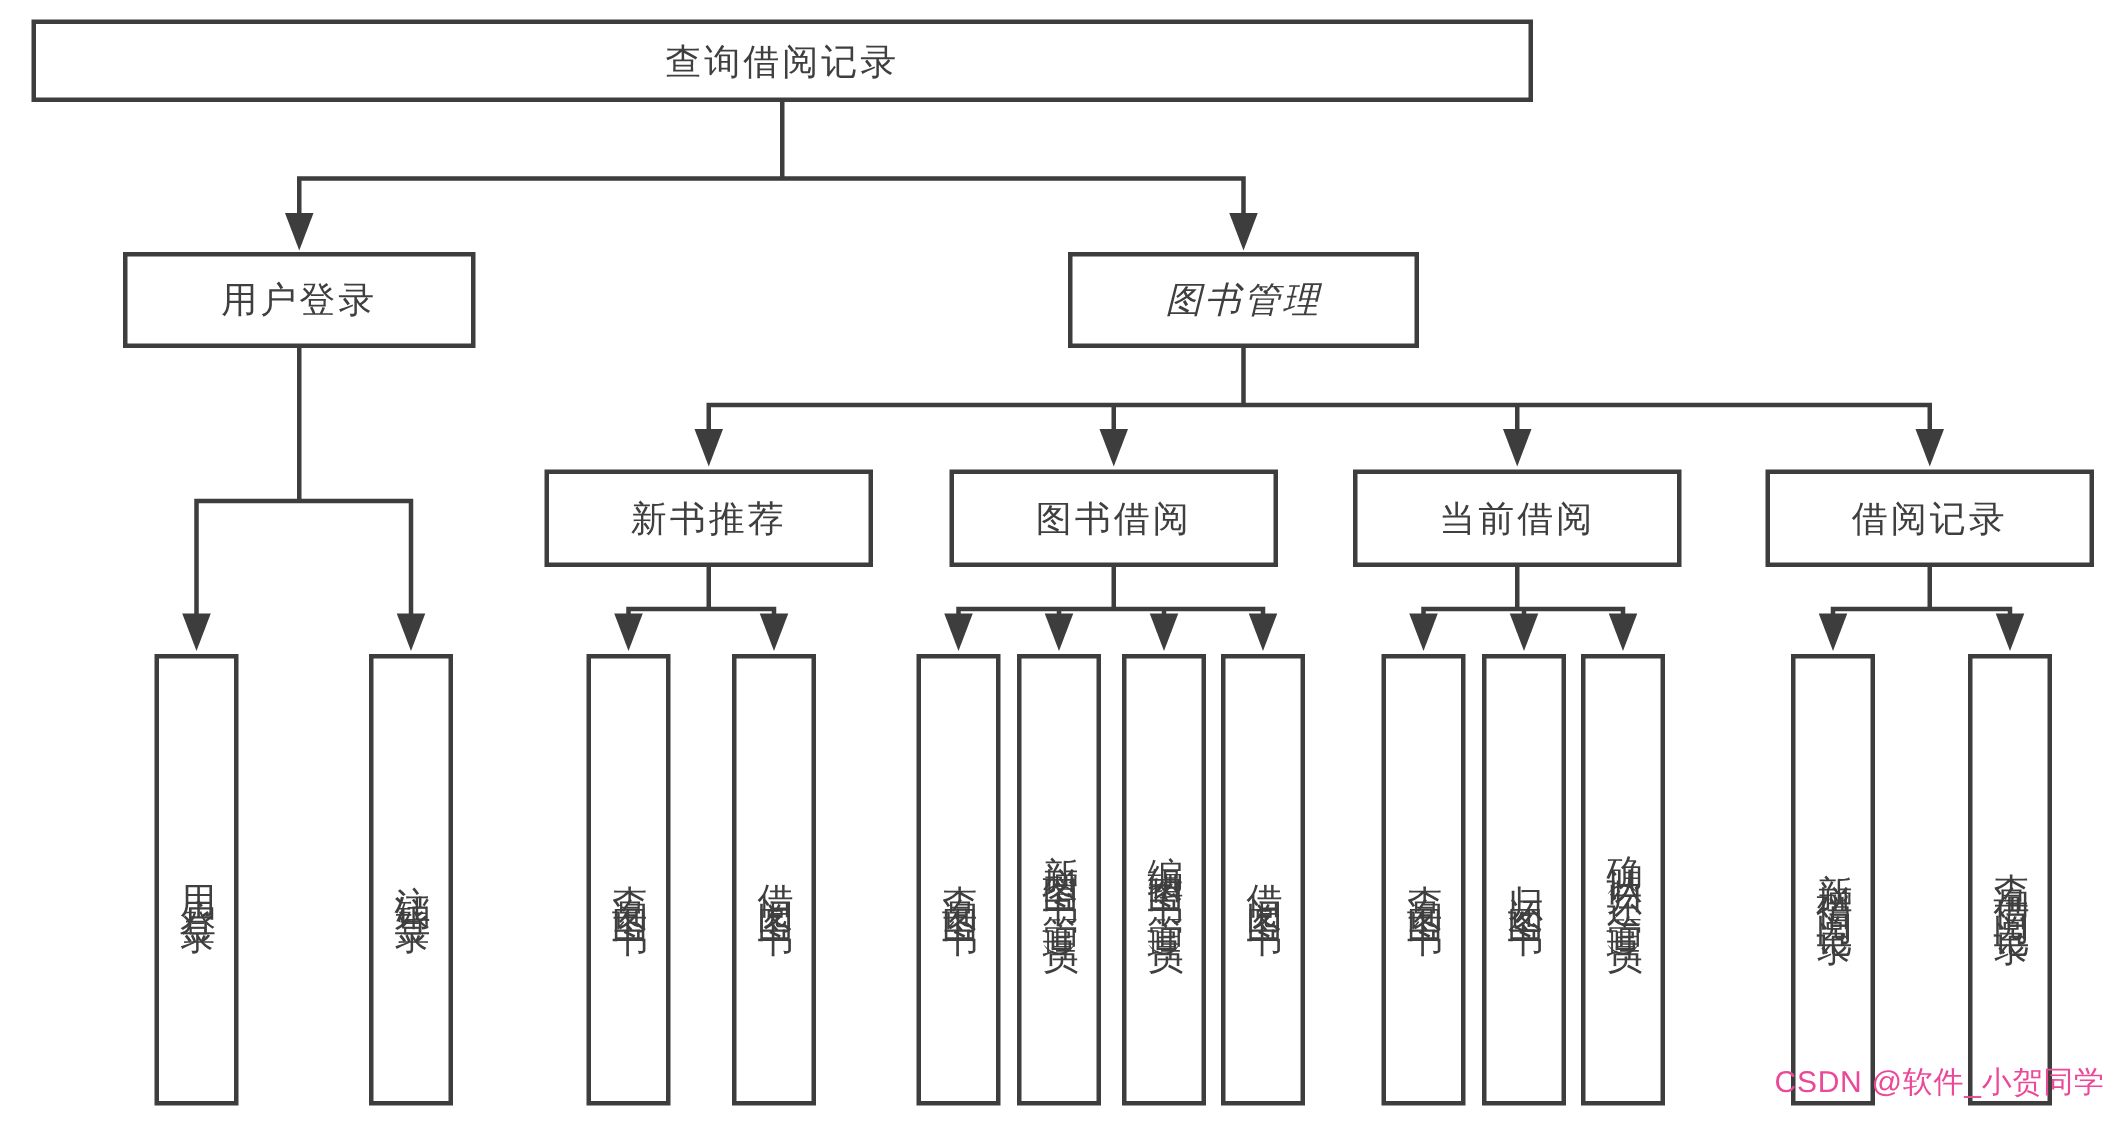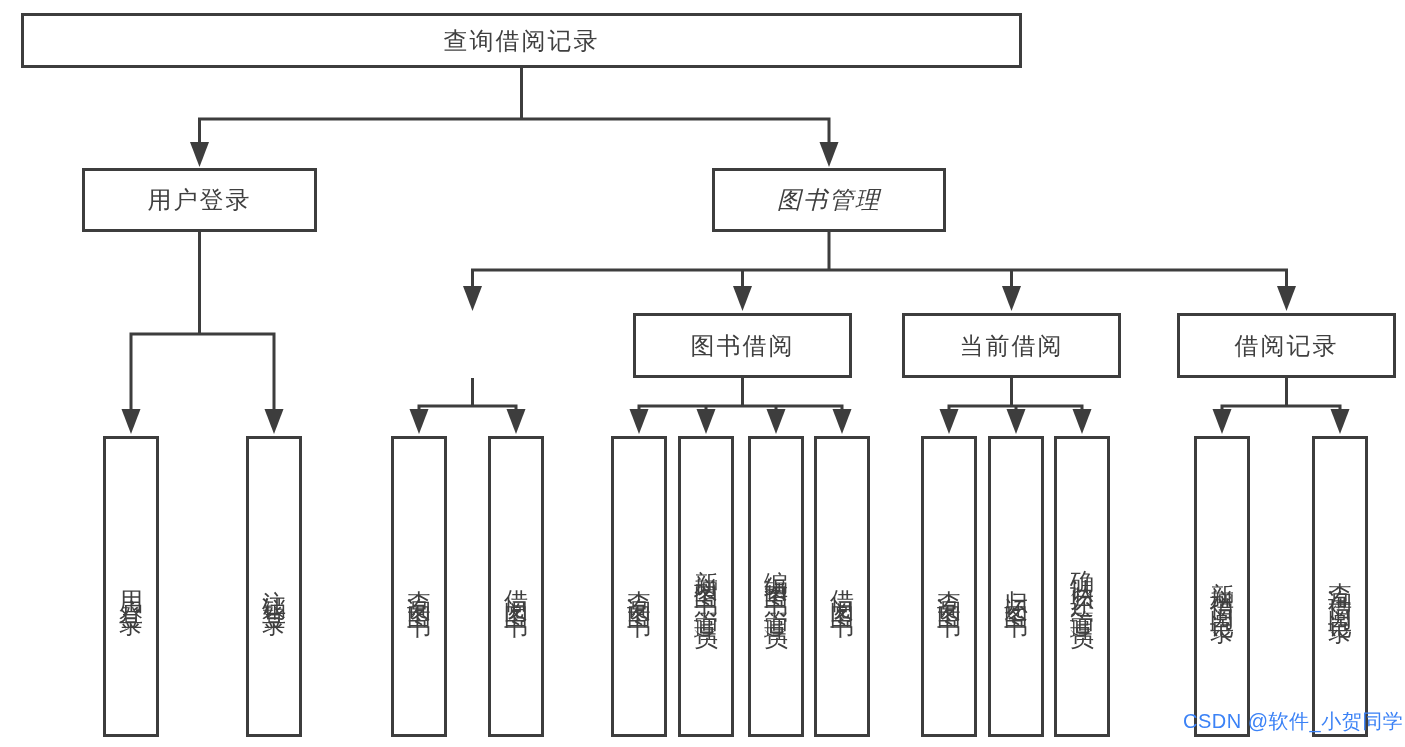--- a/index.html
+++ b/index.html
@@ -40,21 +40,21 @@
     text-orientation:mixed;
     letter-spacing:8px;
     line-height:1;
     font-size:24px;
     white-space:normal;
   }
   .watermark{
     position:absolute;
     left:1183px;top:708px;
     font-size:20px;
-    color:#3b82f6;
+    color:#ec4899;
     letter-spacing:0.5px;
     z-index:2;
     white-space:nowrap;
   }
 </style>
 </head>
 <body>
 
 <div class="stage">
 
@@ -96,20 +96,21 @@
       <polygon points="1212.5,409 1231.5,409 1222,434"></polygon>
       <polygon points="1330.5,409 1349.5,409 1340,434"></polygon>
     </g>
   </svg>
 
   <div class="box" style="left:21px;top:13px;width:1001px;height:55px;">查询借阅记录</div>
 
   <div class="box" style="left:82px;top:168px;width:235px;height:64px;">用户登录</div>
   <div class="box" style="left:712px;top:168px;width:234px;height:64px;font-style:italic;">图书管理</div>
 
+  <div class="box" style="left:363px;top:313px;width:219px;height:65px;">新书推荐</div>
   <div class="box" style="left:633px;top:313px;width:219px;height:65px;">图书借阅</div>
   <div class="box" style="left:902px;top:313px;width:219px;height:65px;">当前借阅</div>
   <div class="box" style="left:1177px;top:313px;width:219px;height:65px;">借阅记录</div>
 
   <div class="box vbox" style="left:103px;top:436px;width:56px;height:301px;">用户登录</div>
   <div class="box vbox" style="left:246px;top:436px;width:56px;height:301px;">注销登录</div>
 
   <div class="box vbox" style="left:391px;top:436px;width:56px;height:301px;">查询图书</div>
   <div class="box vbox" style="left:488px;top:436px;width:56px;height:301px;">借阅图书</div>
 

